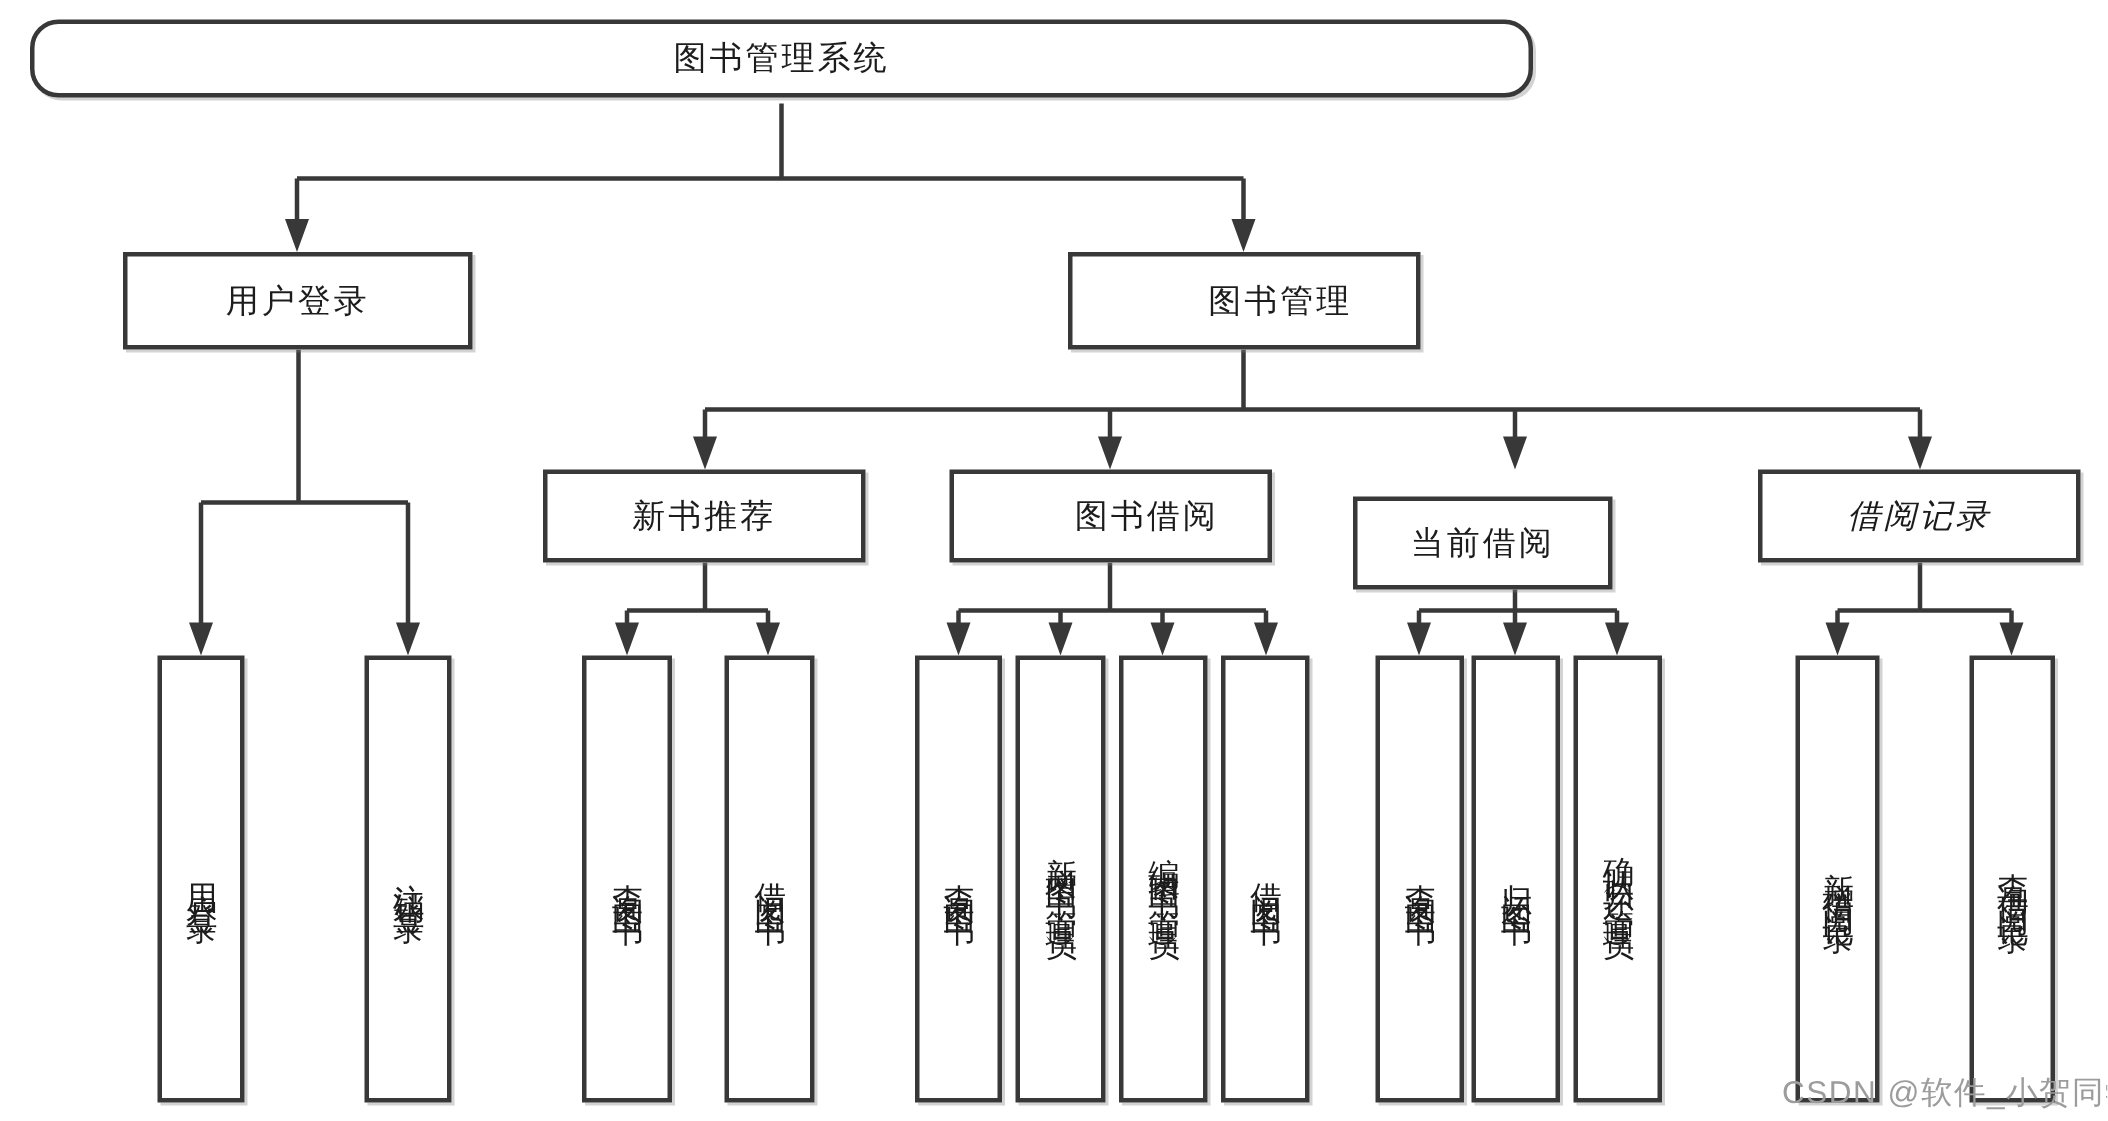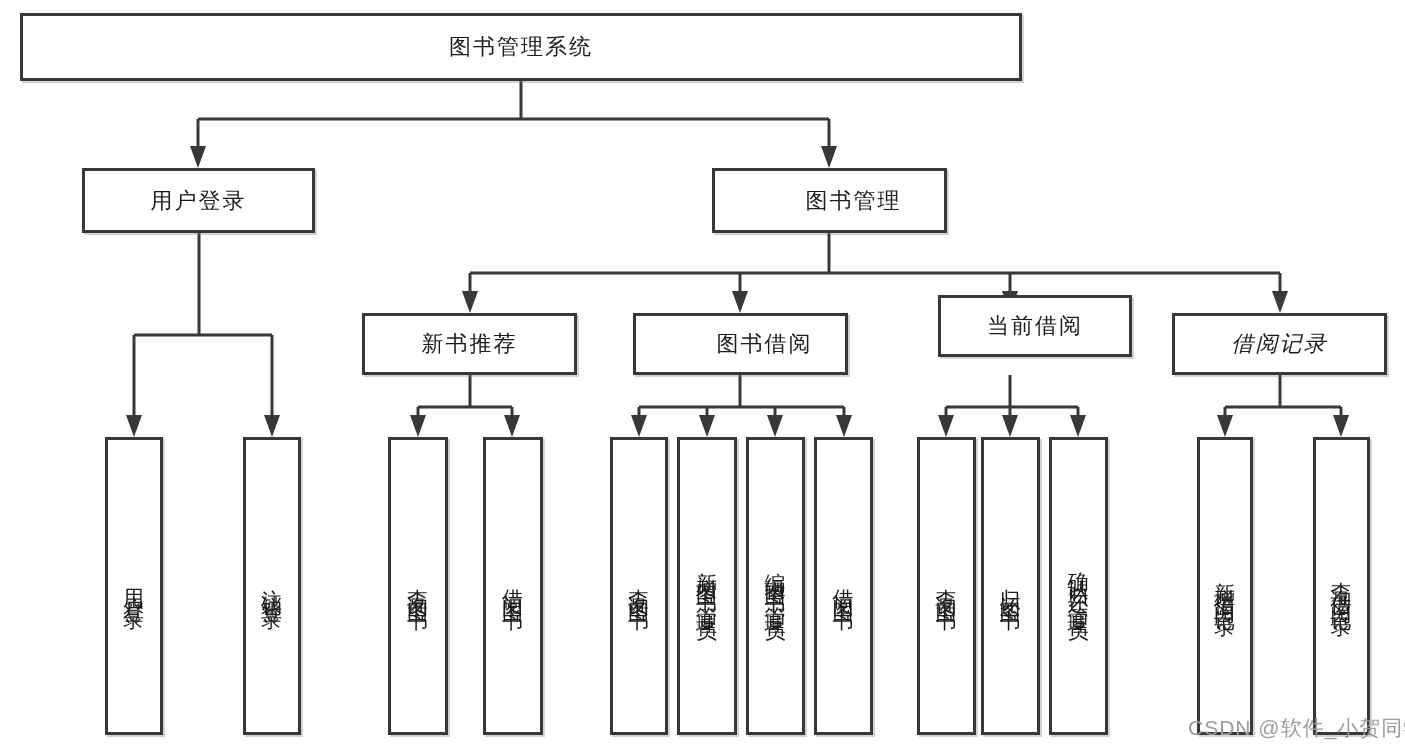--- a/index.html
+++ b/index.html
@@ -32,26 +32,26 @@
   .leaf .vtext {
     writing-mode: vertical-rl;
     text-orientation: mixed;
     font-size: 21px;
     letter-spacing: 7px;
     line-height: 1.1;
     color: #1c1c1c;
     white-space: nowrap;
   }
   
-  .n-root  { left: 20px;  top: 13px;  width: 1002px; height: 68px; }
+  .n-root  { left: 20px;  top: 13px;  width: 1002px; height: 52px; border-radius: 19px; }
   .n-user  { left: 82px;  top: 168px; width: 233px;  height: 65px; }
   .n-mgmt  { left: 712px; top: 168px; width: 235px;  height: 65px; padding-left: 48px; }
   .n-g0 { left: 362px;  top: 313px; width: 215px; height: 62px; }
   .n-g1 { left: 633px;  top: 313px; width: 215px; height: 62px; padding-left: 48px; }
-  .n-g2 { left: 902px;  top: 295px; width: 194px; height: 62px; margin-left: 36px; }
+  .n-g2 { left: 902px;  top: 331px; width: 173px; height: 62px; }
   .n-g3 { left: 1172px; top: 313px; width: 215px; height: 62px; font-style: italic; }
   .leaf { top: 437px; height: 298px; }
   .l-u0  { left: 105px;  width: 58px; }
   .l-u1  { left: 243px;  width: 58px; }
   .l-nb0 { left: 388px;  width: 60px; }
   .l-nb1 { left: 483px;  width: 60px; }
   .l-bb0 { left: 610px;  width: 58px; }
   .l-bb1 { left: 677px;  width: 60px; }
   .l-bb2 { left: 746px;  width: 59px; }
   .l-bb3 { left: 814px;  width: 59px; }

